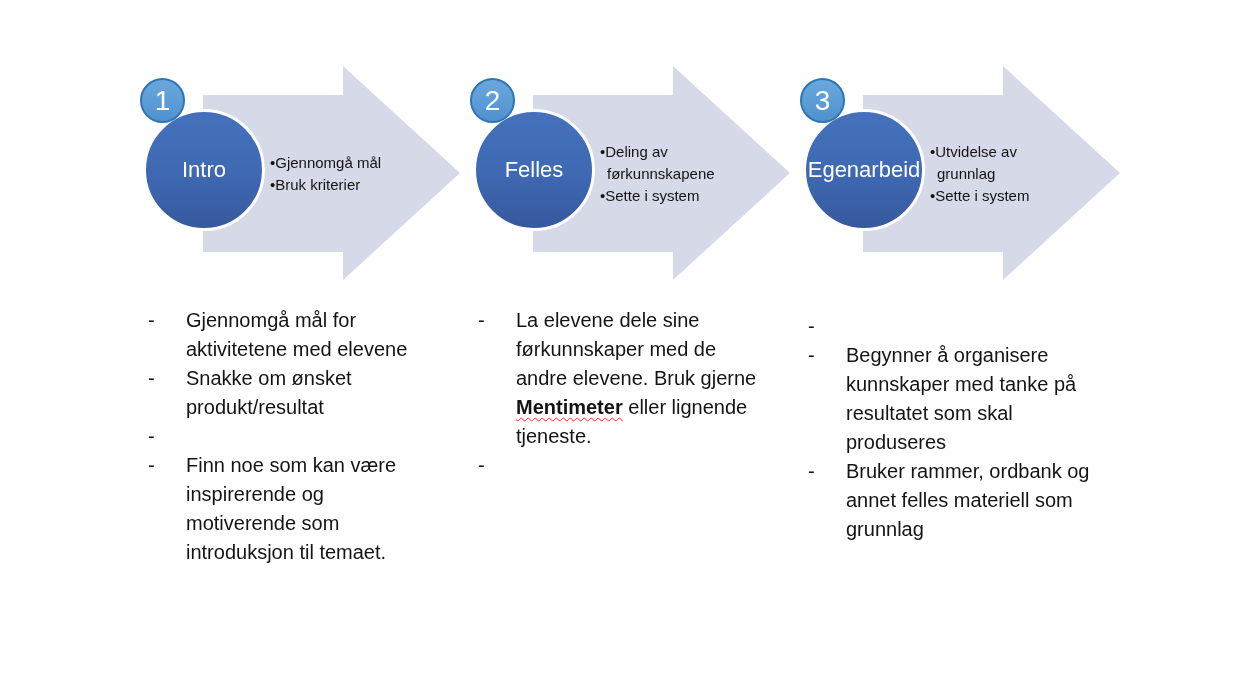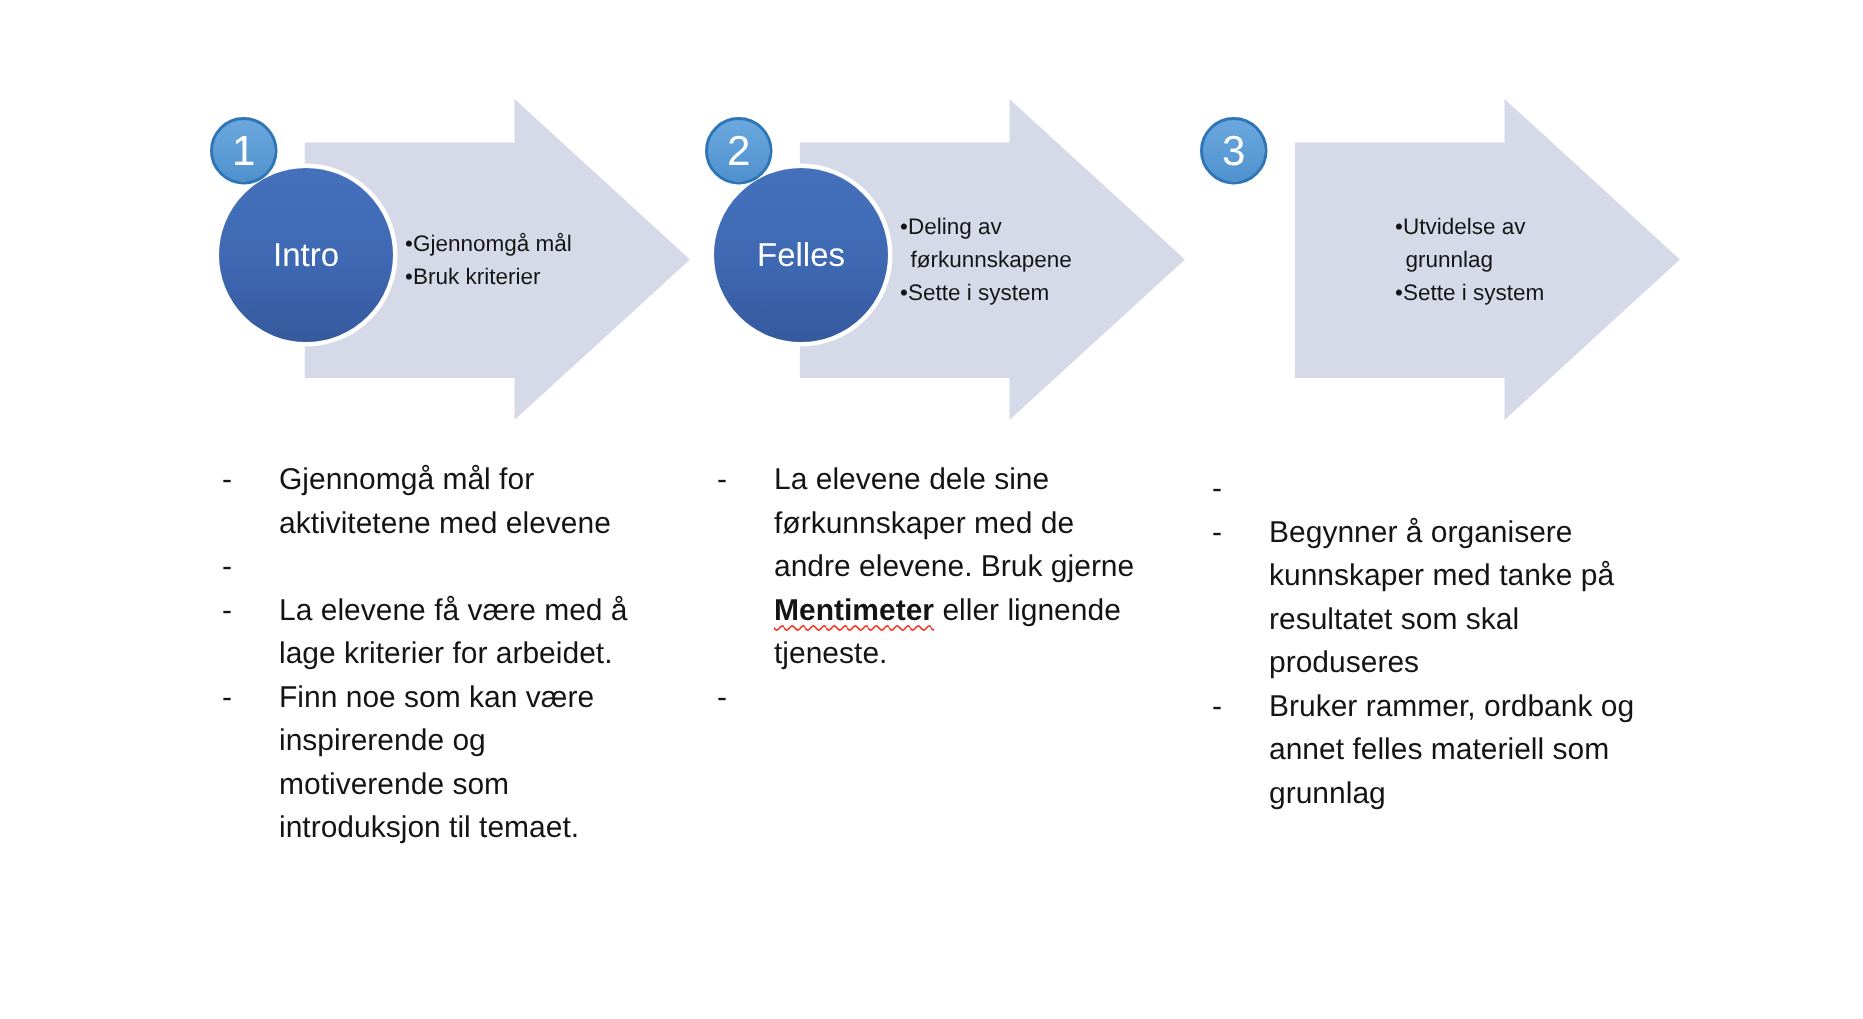--- a/index.html
+++ b/index.html
@@ -98,36 +98,39 @@
       <span>2</span>
     </div>
   </div>
 
   <div class="step s3">
     <div class="arrow"></div>
     <div class="bullets">
         <div class="bullet-line">•Utvidelse av grunnlag</div>
         <div class="bullet-line">•Sette i system</div>
       </div>
+    <div class="circle">
+      <span>Egenarbeid</span>
+    </div>
     <div class="badge">
       <span>3</span>
     </div>
   </div>
 
   <div class="notes-col c1">
       <div class="note-item">
         <span class="dash">-</span>
         <span class="note-text"><span>Gjennomgå mål for aktivitetene med elevene</span></span>
       </div>
       <div class="note-item">
         <span class="dash">-</span>
+        <span class="note-text"><span>Snakke om ønsket produkt/resultat</span></span>
       </div>
       <div class="note-item">
         <span class="dash">-</span>
-        <span class="note-text"><span>La elevene få være med å lage kriterier for arbeidet.</span></span>
       </div>
       <div class="note-item">
         <span class="dash">-</span>
         <span class="note-text"><span>Finn noe som kan være inspirerende og motiverende som introduksjon til temaet.</span></span>
       </div>
     </div>
   <div class="notes-col c2">
       <div class="note-item">
         <span class="dash">-</span>
         <span class="note-text"><span>La elevene dele sine førkunnskaper med de andre elevene. Bruk gjerne </span><span class="misspelled">Mentimeter</span><span> eller lignende tjeneste.</span></span>

